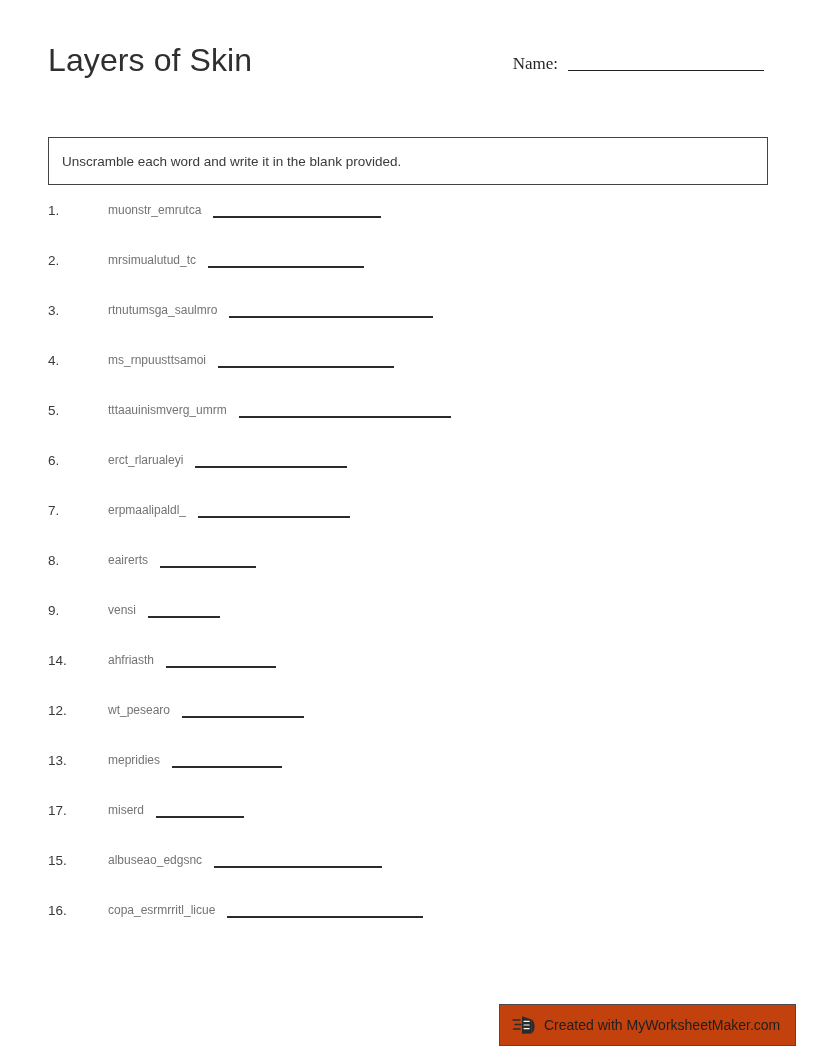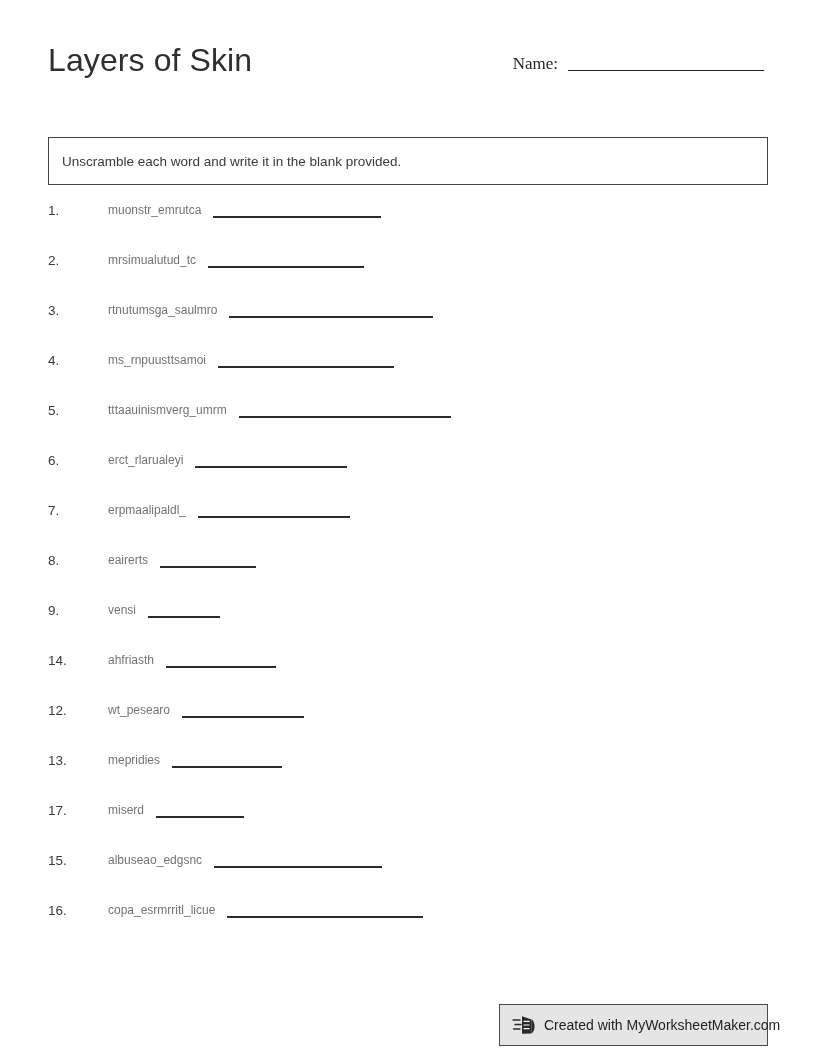--- a/index.html
+++ b/index.html
@@ -116,25 +116,25 @@
     border-bottom: 2px solid #2b2b2b;
     align-self: flex-start;
     transform: translateY(14px);
   }
 
   
   .footer-badge {
     position: absolute;
     left: 499px;
     top: 1004px;
-    width: 269px;
+    width: 297px;
     height: 42px;
     border: 1.3px solid #4a4a4a;
     box-sizing: border-box;
-    background: #e5e5e5;
+    background: #c2410c;
     display: flex;
     align-items: center;
   }
   .badge-logo {
     flex: 0 0 auto;
     width: 26px;
     height: 24px;
     margin-left: 12px;
     position: relative;
   }

